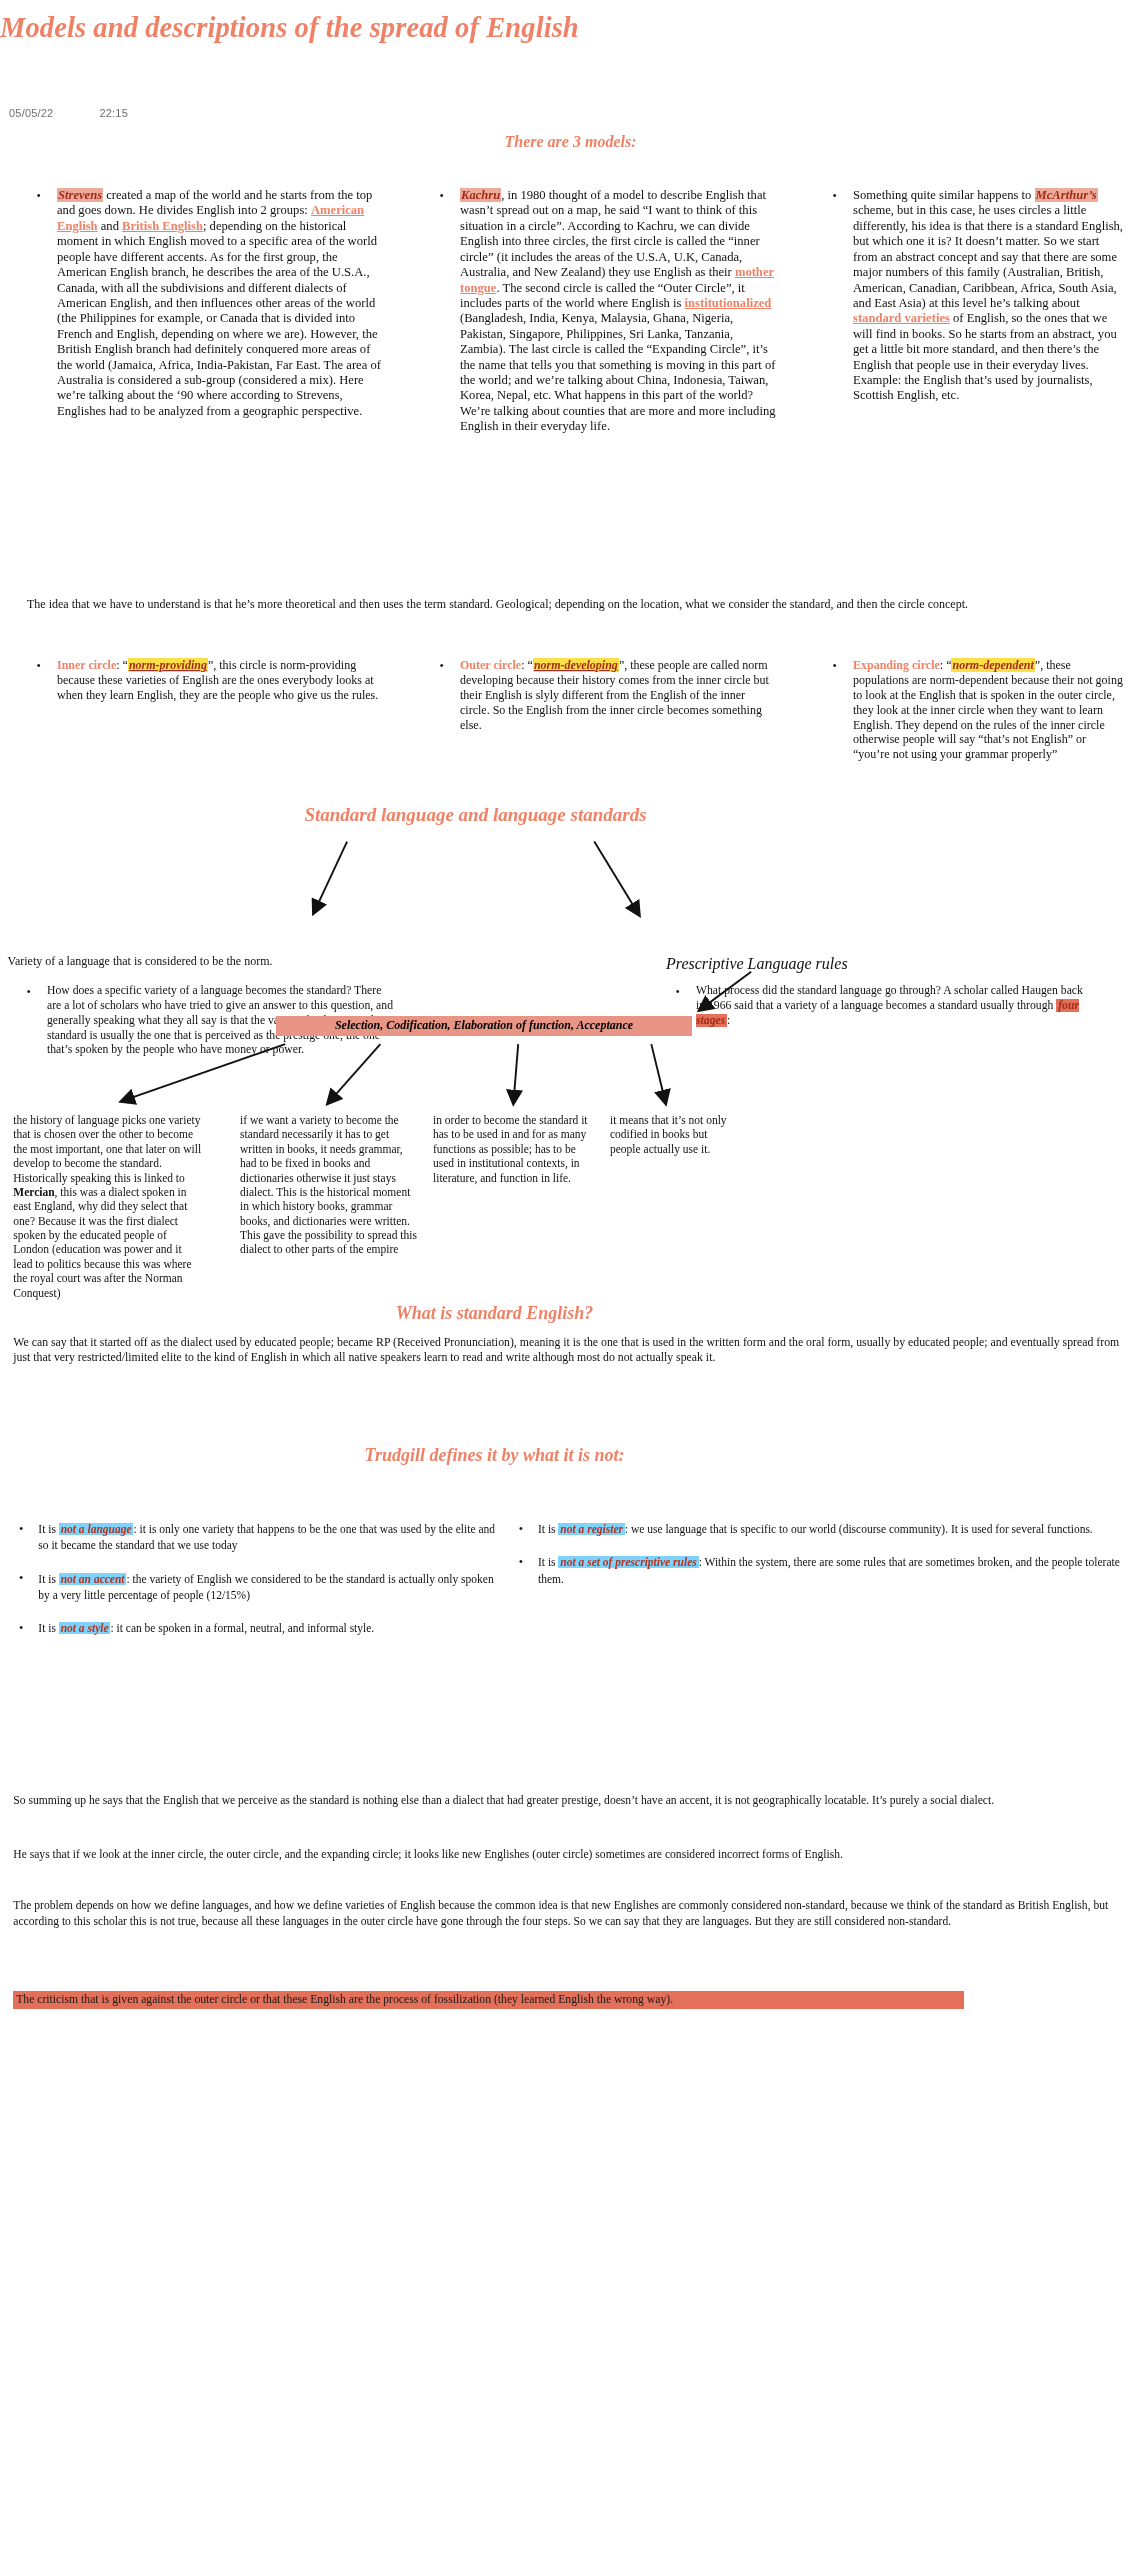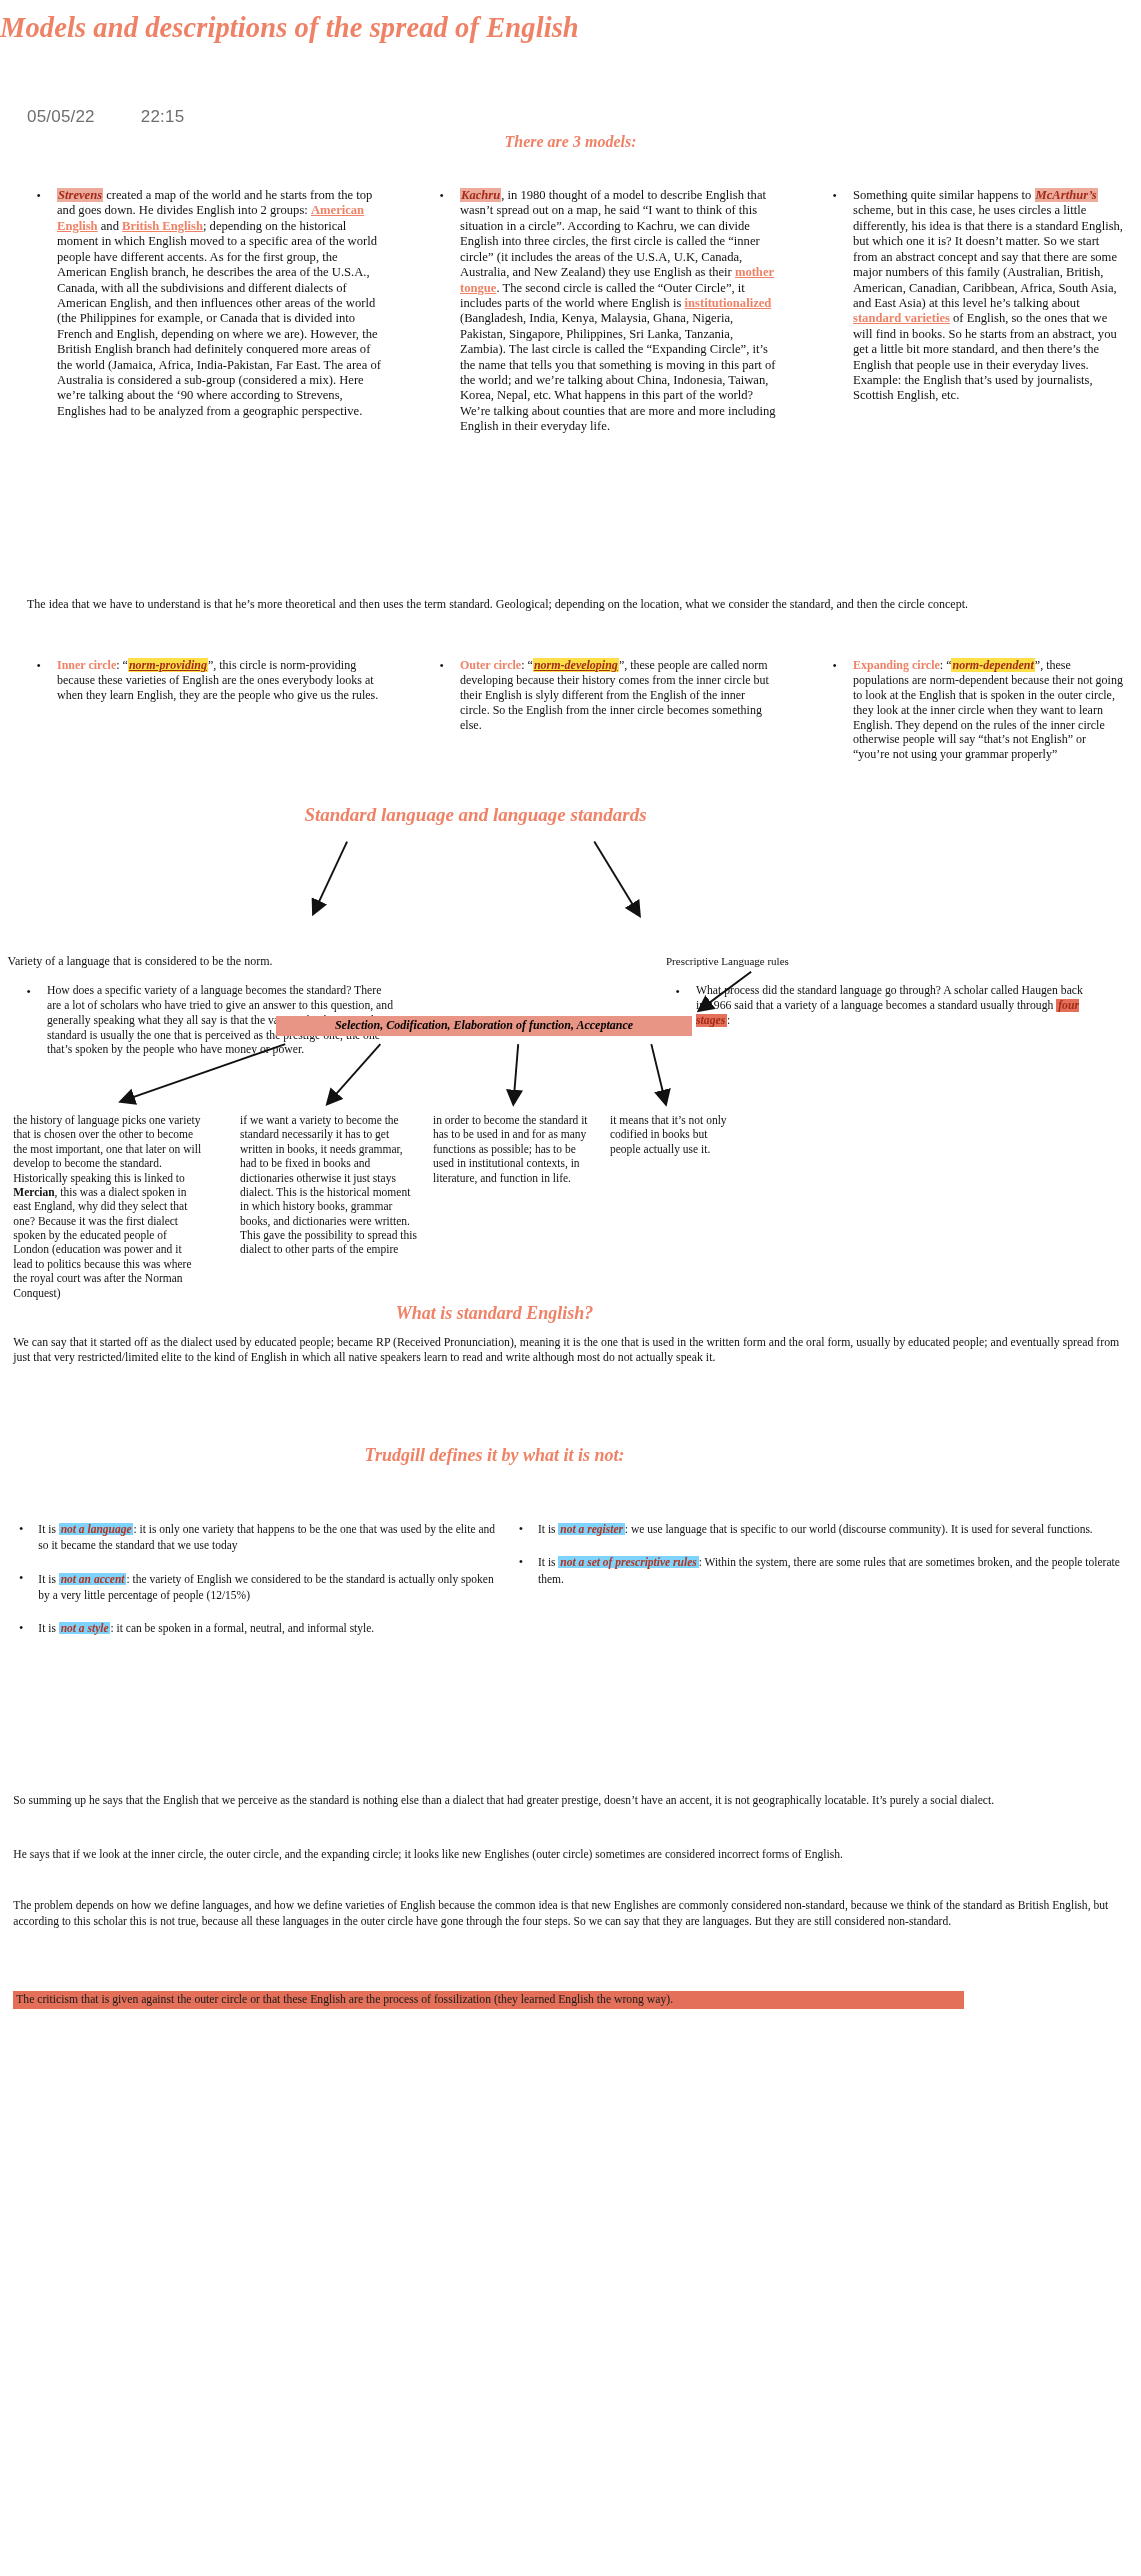--- a/index.html
+++ b/index.html
@@ -17,23 +17,23 @@
   
   .doc-title {
     position:absolute; left:0; top:11.4px; width:609px;
     font-family:"Liberation Serif", serif;
     font-style:italic; font-weight:bold;
     font-size:28.5px; line-height:1.18;
     color:#ef8266;
     letter-spacing:0.1px;
   }
   .doc-meta {
-    position:absolute; left:27px; top:107px;
+    position:absolute; left:9px; top:107px;
     font-family:"Liberation Sans", sans-serif;
-    font-size:17px; color:#6f6f6f; letter-spacing:0.2px;
+    font-size:11px; color:#6f6f6f; letter-spacing:0.2px;
   }
   .doc-meta .time { margin-left:46px; }
 
   
   .sec-head {
     position:absolute;
     font-family:"Liberation Serif", serif;
     font-style:italic; font-weight:bold;
     color:#ef8266;
   }
@@ -66,21 +66,21 @@
   .circ-label { color:#ef8266; font-weight:bold; }
 
   
   #idea-para {
     left:27px; top:597px; width:1094px;
     font-size:12px; line-height:1.26;
   }
 
   
   #norm-line { left:7.6px; top:954px; width:437px; font-size:12px; line-height:1.3; }
-  #presc-line{ left:666px; top:954px; width:399px; font-size:11px; line-height:1.3; }
+  #presc-line{ left:666px; top:954px; width:399px; font-size:16px; line-height:1.3;font-style:italic; }
   #std-left  { left:17px; top:984px; width:380px; font-size:11.7px; line-height:1.27; }
   #std-right { left:666px; top:984px; width:418px; font-size:11.7px; line-height:1.27; }
 
   #four-stage-box {
     left:276px; top:1016px; width:416px;
     font-size:12px; line-height:1.45;
     font-style:italic; font-weight:bold;
     color:#000000;
     background:#e99585;
     padding:1px 5.7px 1.9px 5.7px;

